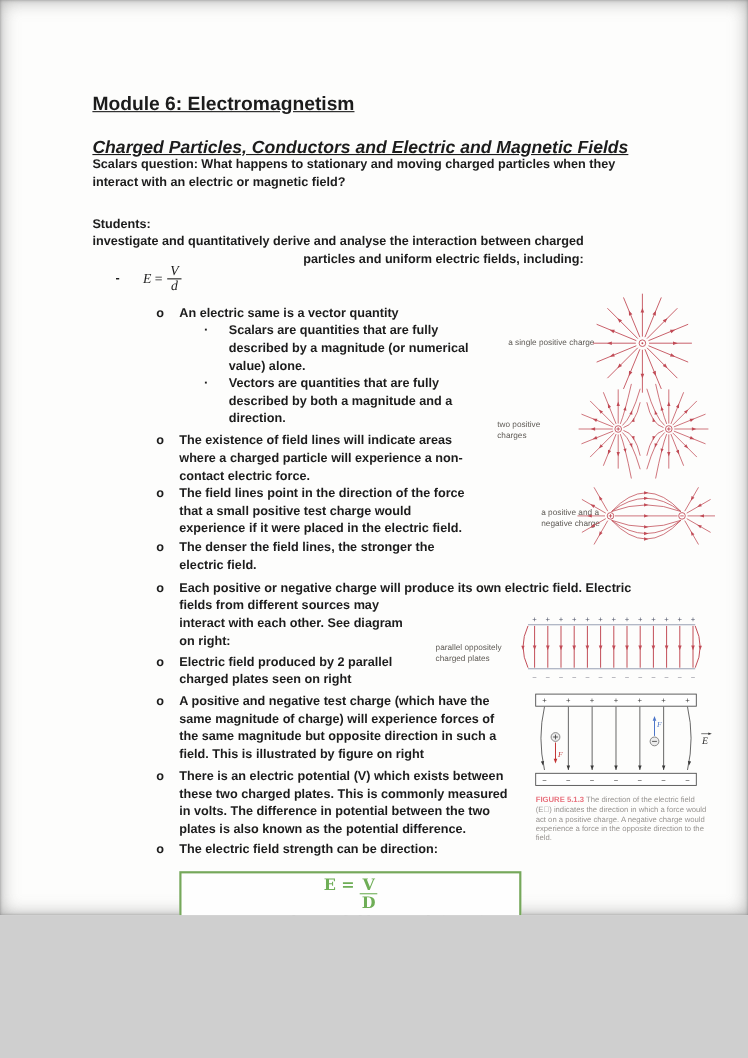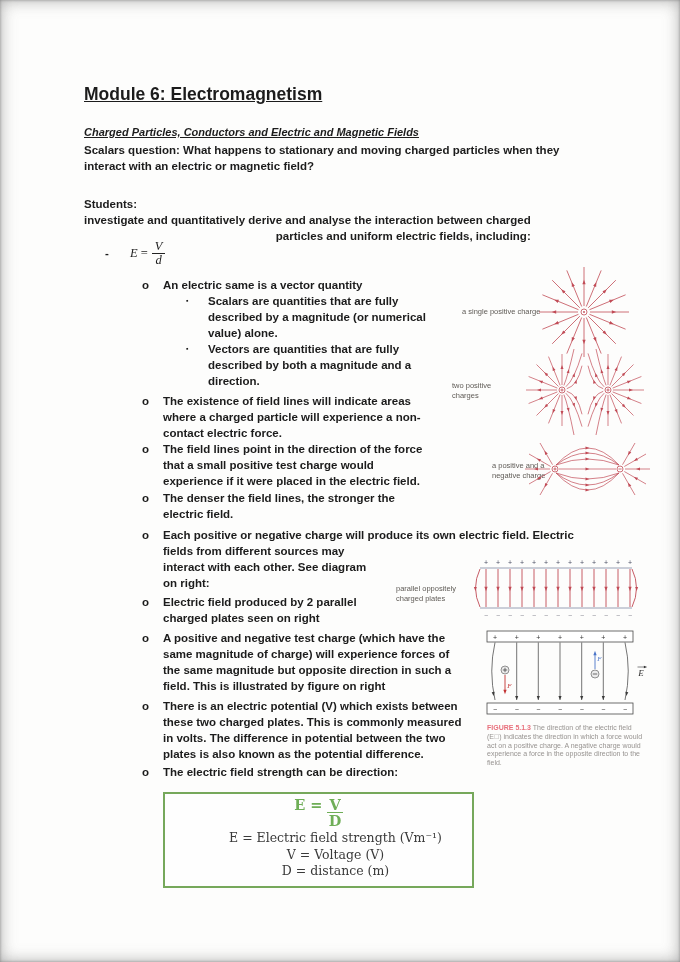--- a/index.html
+++ b/index.html
@@ -1,25 +1,25 @@
 <!DOCTYPE html>
 <html><head>
 <meta charset="utf-8">
 <style>
   html,body{margin:0;padding:0;background:#cfcfcf;}
   .page{
-    position:relative;width:680px;height:962px;margin:0 auto;
+    position:relative;width:680px;height:832px;margin:0 auto;
     background:#fdfdfc;overflow:hidden;
     box-shadow:inset 0 0 16px rgba(105,105,105,.55), inset 0 0 3px rgba(90,90,90,.6);
     font-family:"Liberation Sans",sans-serif;color:#1c1c1c;
   }
   .abs{position:absolute;}
   .tx{font-size:11.5px;line-height:16px;font-weight:700;white-space:pre-line;}
   .title{font-size:17.5px;font-weight:700;text-decoration:underline;}
-  .heading{font-size:11px;font-weight:700;font-style:italic;text-decoration:underline;text-align:center;}
+  .heading{font-size:16px;font-weight:700;font-style:italic;text-decoration:underline;text-align:center;}
   .bullet{display:flex;align-items:flex-start;}
   .mk{font-size:11.5px;line-height:16px;font-weight:700;width:21px;flex:0 0 21px;}
   .mk.sq{font-size:7px;line-height:16px;width:22px;flex-basis:22px;}
   .dashrow{display:flex;align-items:center;}
   .dashmk{width:20px;font-weight:700;font-size:11.5px;}
   .frac{display:inline-flex;align-items:center;font-family:"Liberation Serif","DejaVu Serif",serif;font-style:italic;font-weight:400;font-size:12.5px;margin-left:5px;}
   .frac .stack{display:inline-flex;flex-direction:column;align-items:center;margin-left:4px;line-height:13px;}
   .frac .num{border-bottom:1px solid #222;padding:0 3px;}
   .figlabel{font-size:7.5px;line-height:10px;color:#5f5b56;white-space:pre-line;}
   .gbox{left:163px;top:792px;width:311px;height:96px;border:2px solid #76a85b;background:#fefefe;text-align:center;font-family:"DejaVu Serif","Liberation Serif",serif;padding-top:3px;box-sizing:border-box;}

